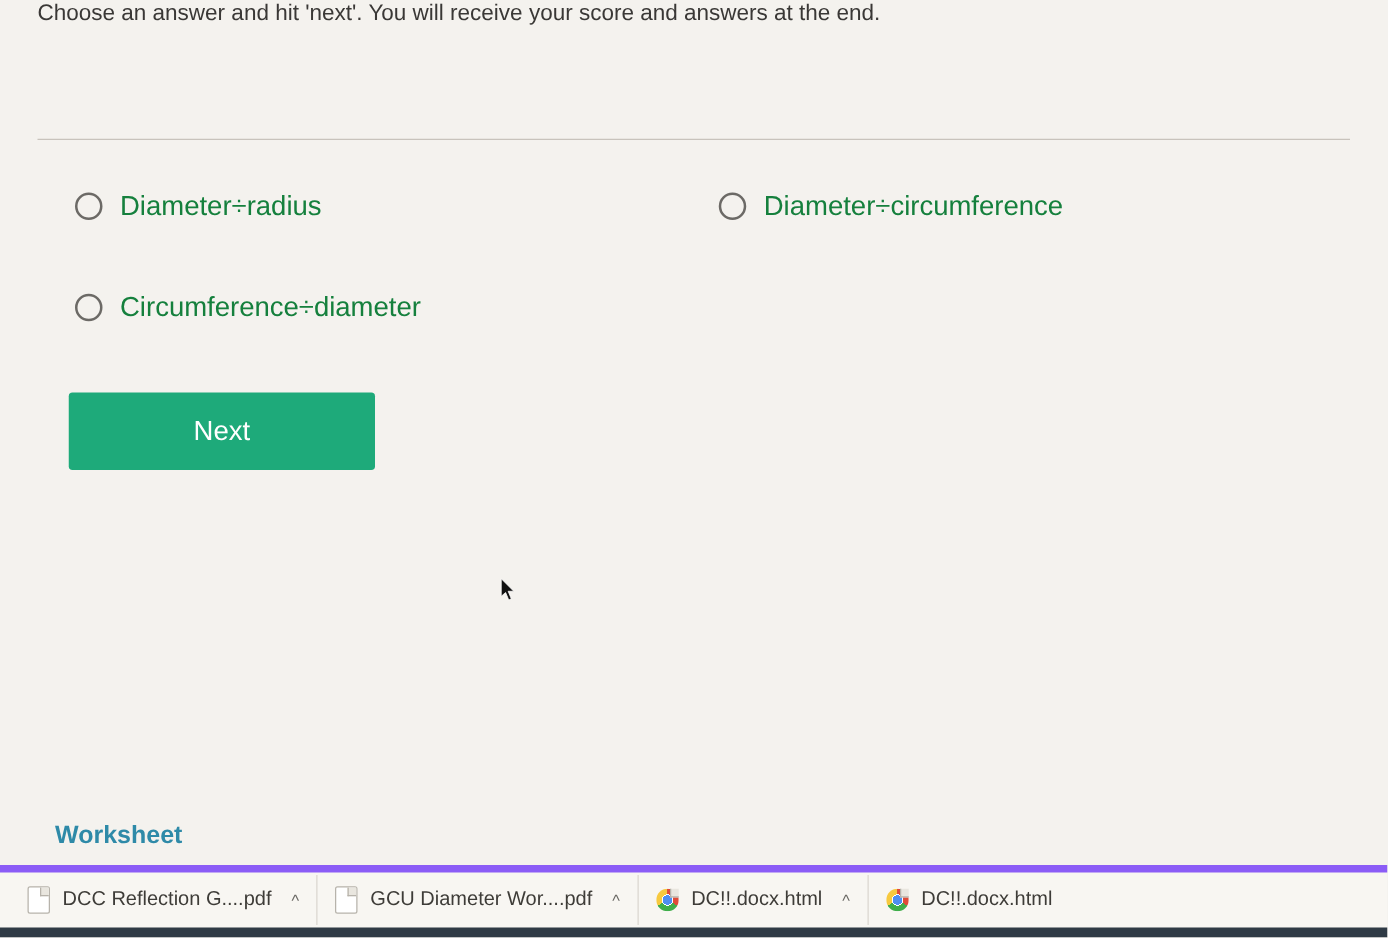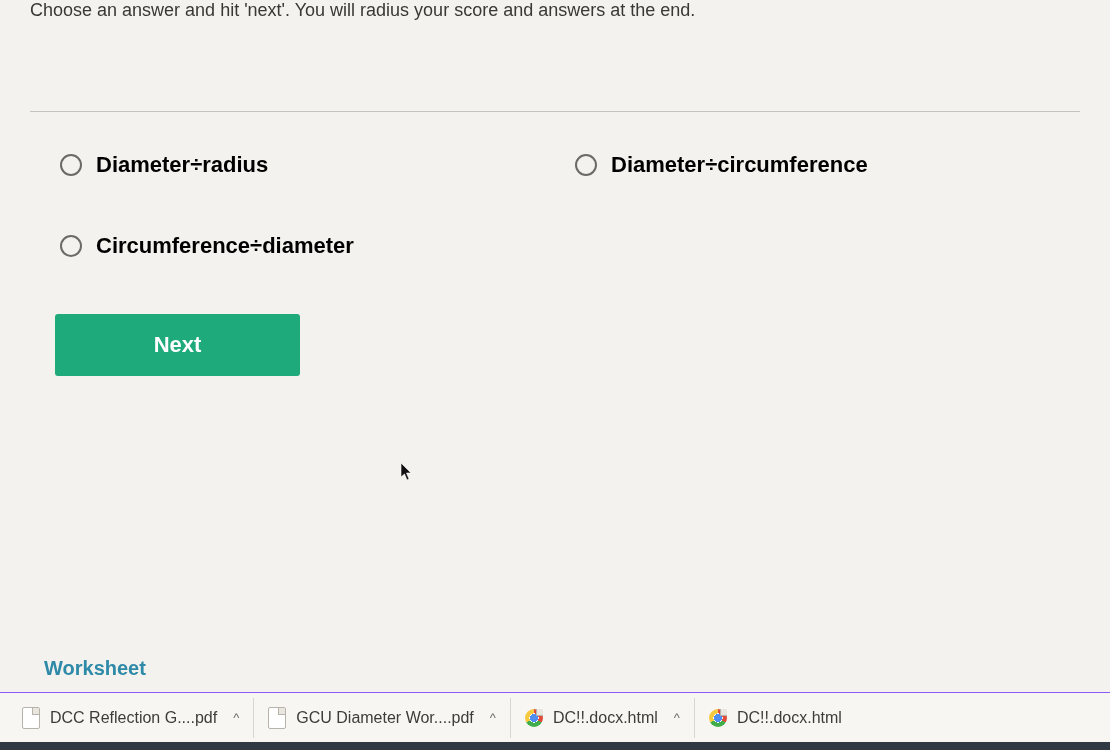--- a/index.html
+++ b/index.html
@@ -16,36 +16,36 @@
 
   hr.divider { border: none; border-top: 1px solid #c8c3bc; margin: 22px 0 40px 0; }
 
   .answers { display: grid; grid-template-columns: 1fr 1fr; row-gap: 55px; column-gap: 40px; padding-left: 30px; padding-right: 30px; }
 
   .answer { display: flex; align-items: center; gap: 14px; cursor: pointer; }
   .radio {
     width: 22px; height: 22px; border: 2px solid #6c6a66; border-radius: 50%;
     flex-shrink: 0; background: transparent;
   }
-  .answer-label { color: #000000; font-size: 22px; font-weight: 700; }
+  .answer-label { color: #15803d; font-size: 22px; font-weight: 400; }
 
   .next-btn {
     margin-top: 55px; margin-left: 25px;
     background: #1eaa7a; color: #fff; border: none;
-    font-size: 22px; font-weight: 700;
+    font-size: 22px; font-weight: 400;
     padding: 18px 0; width: 245px; text-align: center;
     border-radius: 3px; cursor: pointer;
   }
 
   .cursor { position: absolute; left: 400px; top: 462px; font-size: 18px; color: #111; pointer-events: none; }
 
   .worksheet-link { position: absolute; left: 44px; bottom: 12px; color: #2e8aa8; font-size: 20px; font-weight: 600; }
 
   .download-bar {
-    height: 50px; background: #f8f6f2; border-top: 1px solid #8b5cf6;
+    height: 50px; background: #f8f6f2; border-top: 6px solid #8b5cf6;
     display: flex; align-items: center; padding: 0 8px;
   }
   .dl-item {
     display: flex; align-items: center; gap: 10px;
     padding: 6px 14px; height: 40px;
     border-right: 1px solid #dad6cf;
     cursor: pointer;
   }
   .dl-item:last-child { border-right: none; }
   .file-icon {
@@ -65,21 +65,21 @@
   .dl-name { color: #3e3c38; font-size: 16px; white-space: nowrap; }
   .chevron { color: #6c6a66; font-size: 13px; margin-left: 6px; }
 
   .taskbar-hint { height: 8px; background: #2f3a45; }
 </style>
 </head>
 <body>
 
 <div class="content">
 
-  <p class="instructions">Choose an answer and hit 'next'. You will radius your score and answers at the end.</p>
+  <p class="instructions">Choose an answer and hit 'next'. You will receive your score and answers at the end.</p>
 
 
   <hr class="divider">
 
   <div class="answers">
 
     <div class="answer">
       <span class="radio"></span>
       <span class="answer-label">Diameter÷radius</span>
     </div>

